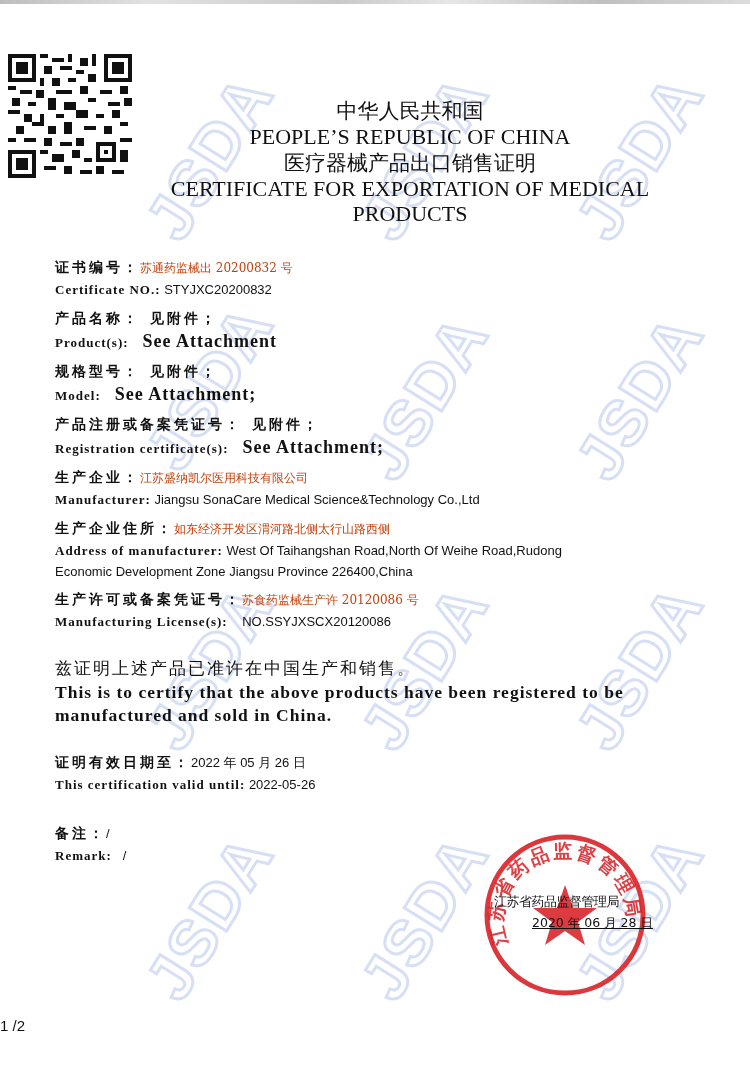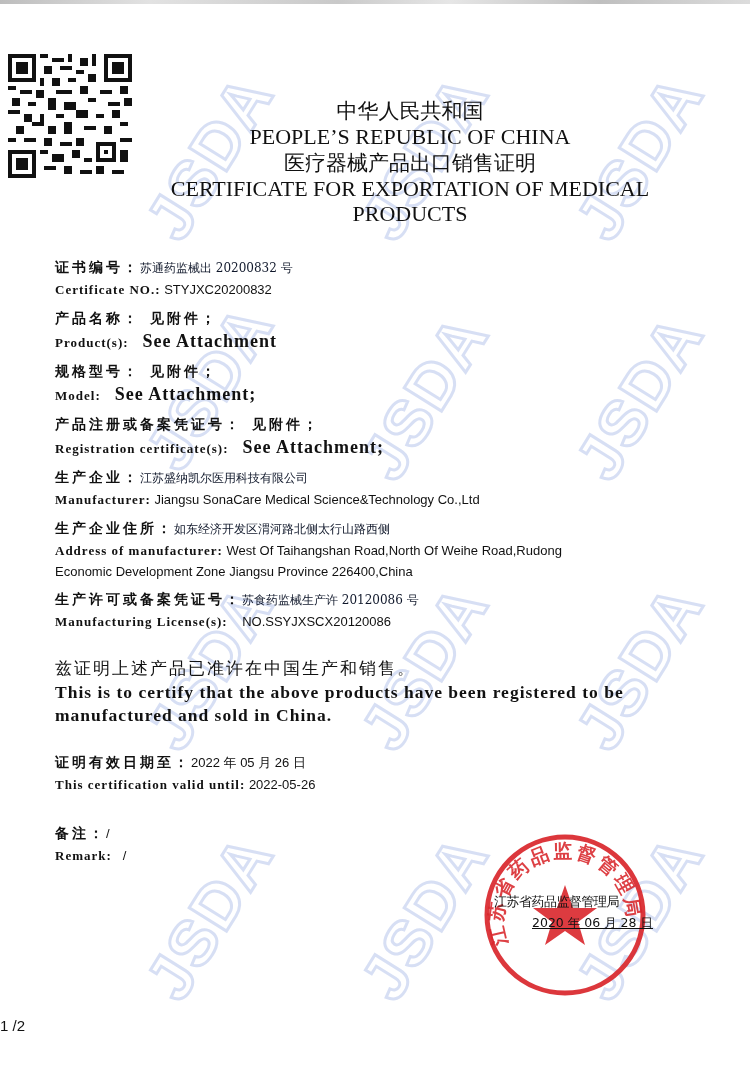--- a/index.html
+++ b/index.html
@@ -32,21 +32,21 @@
     .header .en2 { font-size: 22px; line-height: 25px; width: 560px; margin: 0 auto; }
     .content { position: absolute; left: 55px; top: 256px; width: 640px; z-index: 1; }
     .field { margin-bottom: 6px; }
     .line { font-size: 13px; line-height: 22px; white-space: nowrap; }
     .lbl-zh {
       font-family: "DejaVu Sans", sans-serif; font-weight: bold; font-size: 14px; letter-spacing: 3px;
     }
     .lbl-en {
       font-family: "Liberation Serif", serif; font-weight: bold; font-size: 13px; letter-spacing: 1px;
     }
-    .val-zh { font-family: "DejaVu Serif", serif; font-size: 12px; color: #0f172a; }
+    .val-zh { font-family: "DejaVu Serif", serif; font-size: 12px; color: #c2410c; }
     .val-en { font-family: "Liberation Sans", sans-serif; font-size: 13px; }
     .val-bold-zh { font-family: Liberation Mono, monospace; font-weight: bold; font-size: 14px; letter-spacing: 3px; margin-left: 10px; }
     .val-bold-en { font-family: "Liberation Serif", serif; font-weight: bold; font-size: 18px; letter-spacing: 1px; margin-left: 14px; }
     .cont-line { font-family: "Liberation Sans", sans-serif; font-size: 13px; line-height: 20px; }
     .stmt { margin-top: 22px; }
     .stmt-zh { font-family: "DejaVu Sans", sans-serif; font-size: 17px; letter-spacing: 2px; line-height: 26px; }
     .stmt-en { font-family: "Liberation Serif", serif; font-weight: bold; font-size: 17.5px; letter-spacing: 1px; line-height: 23px; }
     .valid { margin-top: 24px; }
     .remark { margin-top: 26px; }
     .seal {

